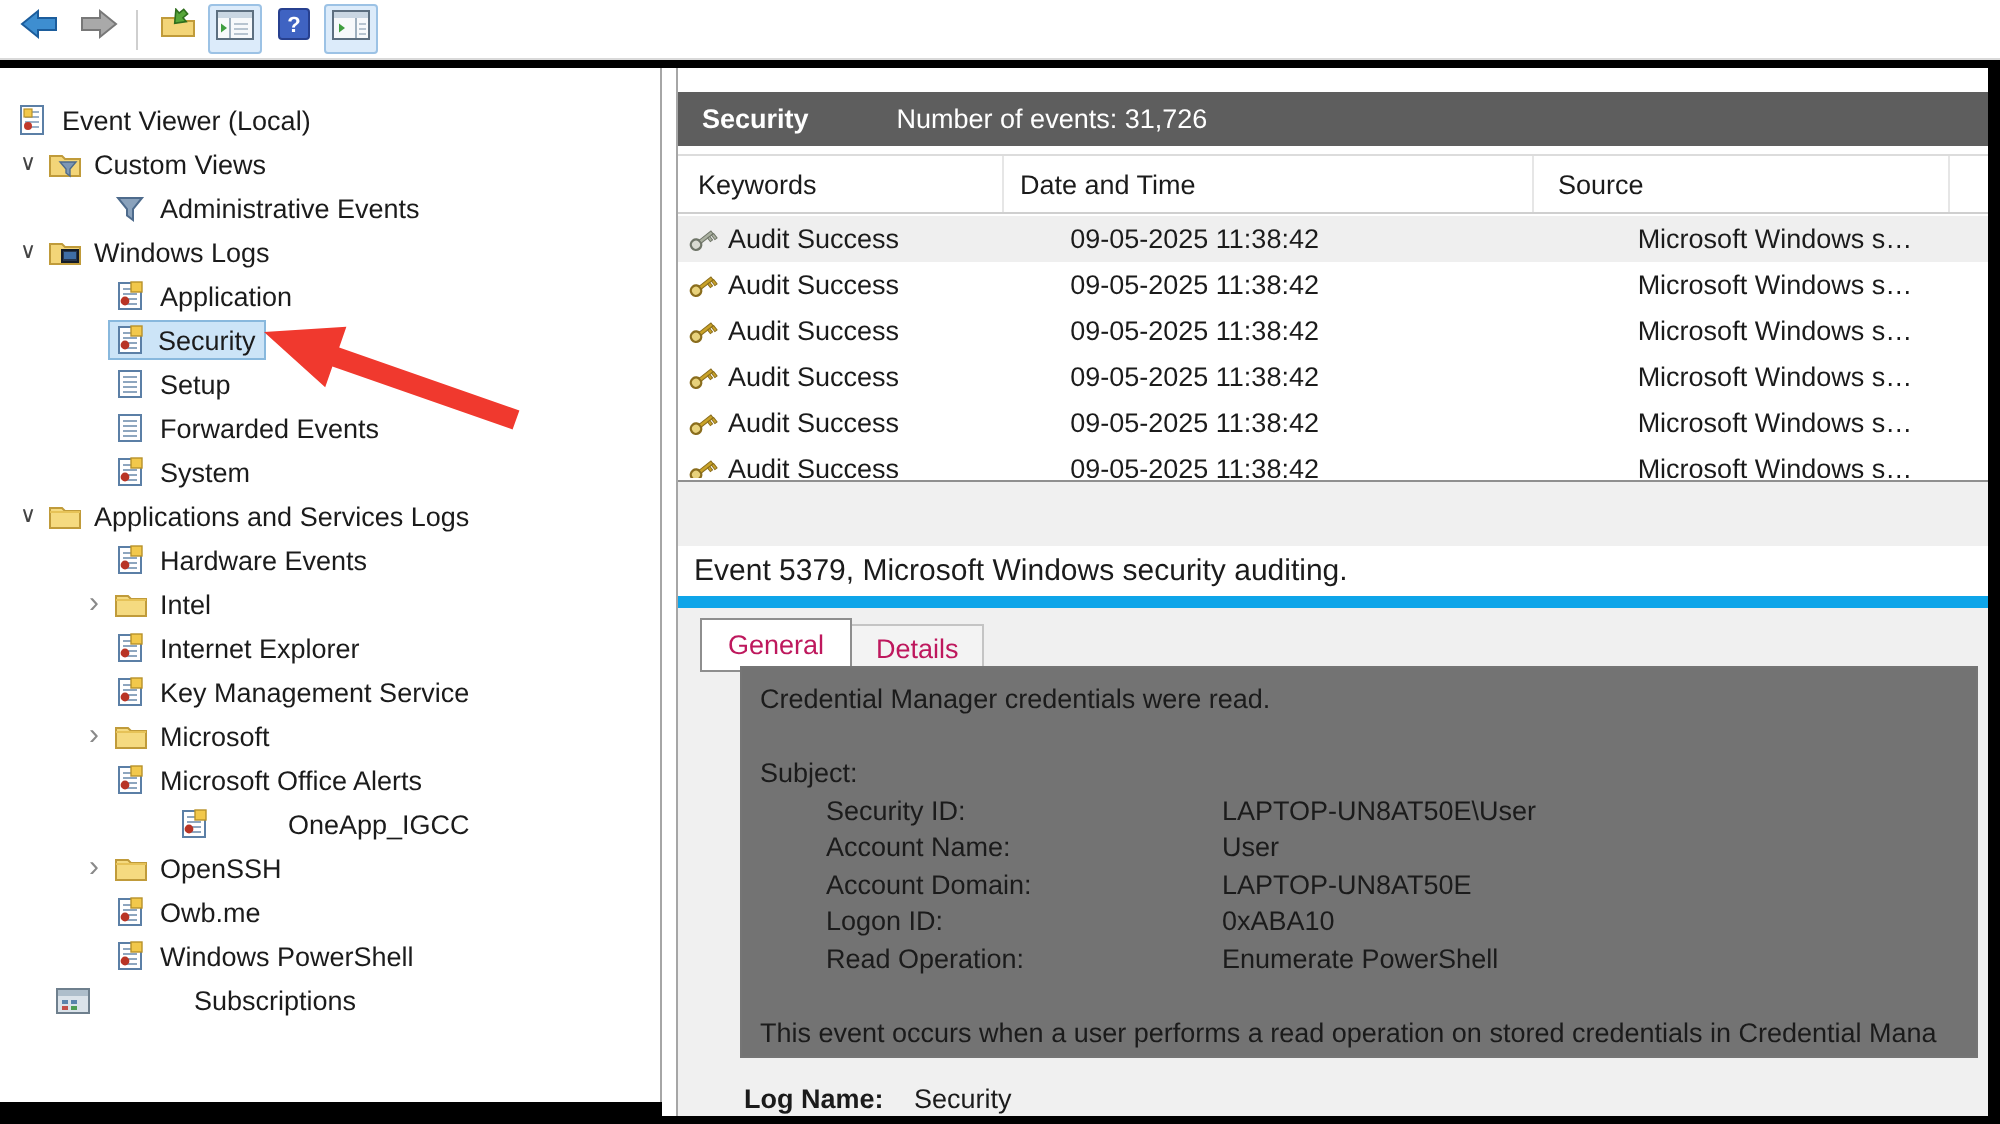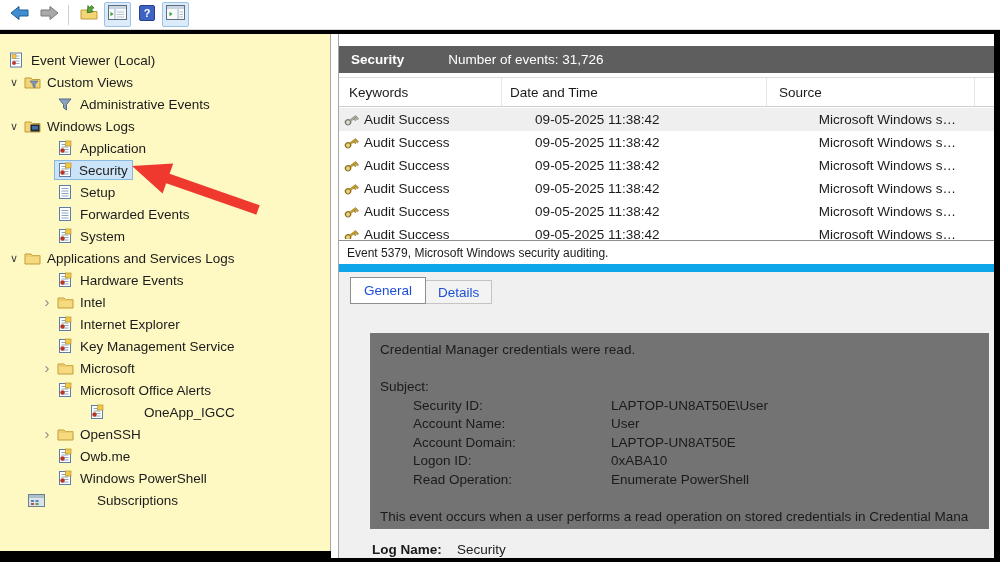--- a/index.html
+++ b/index.html
@@ -9,21 +9,21 @@
 
   
   .toolbar { position:absolute; left:0; top:4; width:1000px; height:30px; background:#fff;
              border-bottom:1px solid #d9d9d9; display:flex; align-items:center; padding-left:6px; }
   .tb-btn { width:27px; height:25px; display:flex; align-items:center; justify-content:center;
             border:1px solid transparent; border-radius:2px; margin-right:2px; }
   .tb-btn.hl { background:#dcebfa; border-color:#9cc2e5; }
   .tb-sep { width:1px; height:20px; background:#cfcfcf; margin:0 6px 0 4px; }
 
   
-  .left-pane { position:absolute; left:0; top:34px; width:331px; height:517px; background:#fef9c3;
+  .left-pane { position:absolute; left:0; top:34px; width:331px; height:517px; background:#ffffff;
                border-right:1px solid #a6a6a6; padding-top:15px; overflow:hidden; }
   .pane-gap { position:absolute; left:331px; top:34px; width:7px; height:524px; background:#fff; }
   .tree-item { height:22px; display:flex; align-items:center; font-size:13.5px; color:#1b1b1b; white-space:nowrap; }
   .chev { width:20px; text-align:center; flex:0 0 20px; color:#444; font-size:11px; line-height:22px; }
   .chev.closed { color:#8a8a8a; font-size:15px; }
   .ticon { width:18px; height:16px; flex:0 0 18px; display:inline-flex; align-items:center; }
   .tlabel { margin-left:5px; }
   .selbox { display:flex; align-items:center; background:#cce4f7; border:1px solid #88b8dd;
             padding:1px 4px 1px 2px; margin-left:-3px; }
   .selbox .tlabel { margin-left:4px; }
@@ -53,23 +53,23 @@
   .ec-kw { width:163px; display:flex; align-items:center; padding-left:4px; }
   .ec-kw .klabel { margin-left:5px; }
   .ec-dt { width:265px; padding-left:8px; }
   .ec-src { width:208px; padding-left:12px; white-space:nowrap; overflow:hidden; }
   .key-ic { width:16px; height:16px; display:inline-flex; }
 
   
   .detail { position:absolute; left:0; right:0; top:206px; height:318px; background:#f0f0f0;
             border-top:1px solid #8f8f8f; }
   .detail-head { height:31px; background:#fff; display:flex; align-items:center; padding-left:8px;
-                 font-size:12px; color:#1b1b1b; border-bottom:8px solid #0ea5e9; }
+                 font-size:15px; color:#1b1b1b; border-bottom:6px solid #0ea5e9;margin-top:32px; }
   .tabs { height:32px; display:flex; align-items:flex-end; padding-left:11px; }
-  .tab { display:flex; align-items:center; justify-content:center; font-size:13.5px; color:#1d4ed8; }
+  .tab { display:flex; align-items:center; justify-content:center; font-size:13.5px; color:#be185d; }
   .tab.active { background:#fff; border:1px solid #8e8e8e; height:27px; padding:0 13px; }
   .tab.inactive { background:#f3f3f3; border:1px solid #c4c4c4; border-left:none; height:24px; padding:0 12px; }
   .detail-box { position:absolute; left:31px; right:5px; top:92px; height:196px; background:#737373;
                 border:1px solid #757575; font-size:13.5px; color:#1b1b1b; line-height:18.5px;
                 padding:7px 0 0 9px; overflow:hidden; }
   .blank { height:18.5px; }
   .fieldrow { display:flex; }
   .flabel { margin-left:33px; width:198px; flex:0 0 198px; }
   .note { white-space:nowrap; }
   .detail-footer { position:absolute; left:33px; top:301px; font-size:13.5px; color:#1b1b1b; display:flex; }

